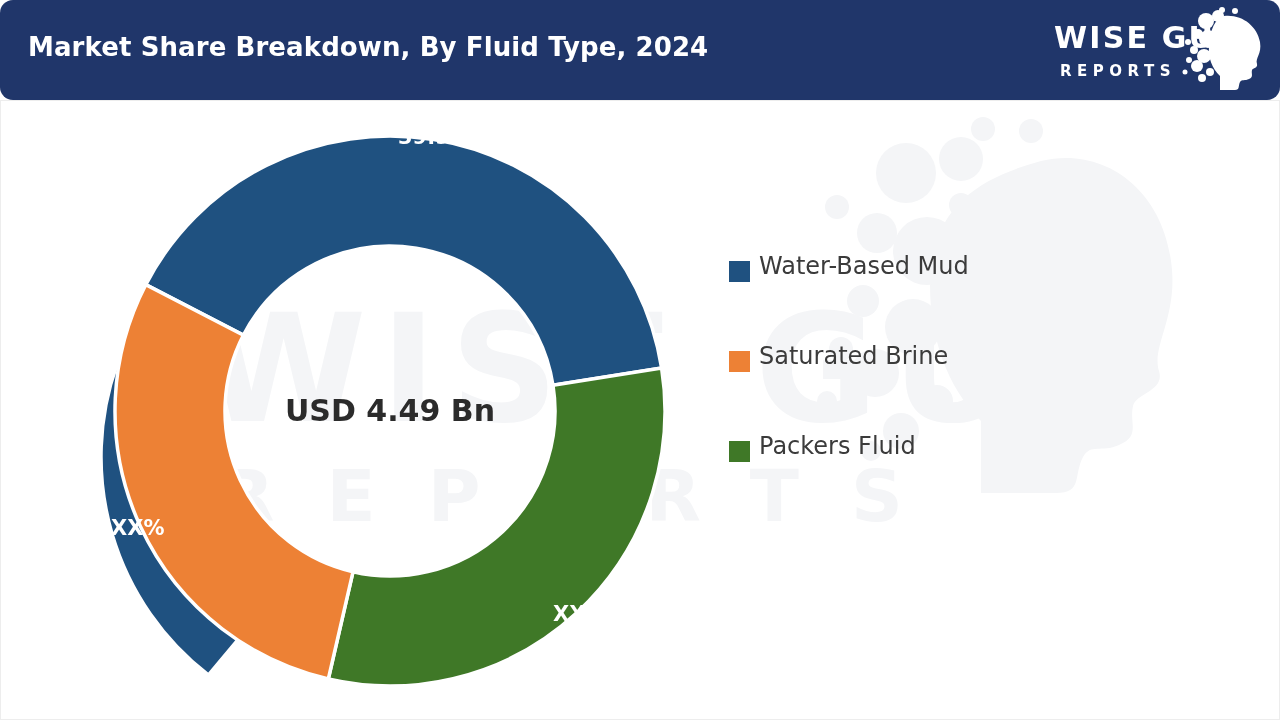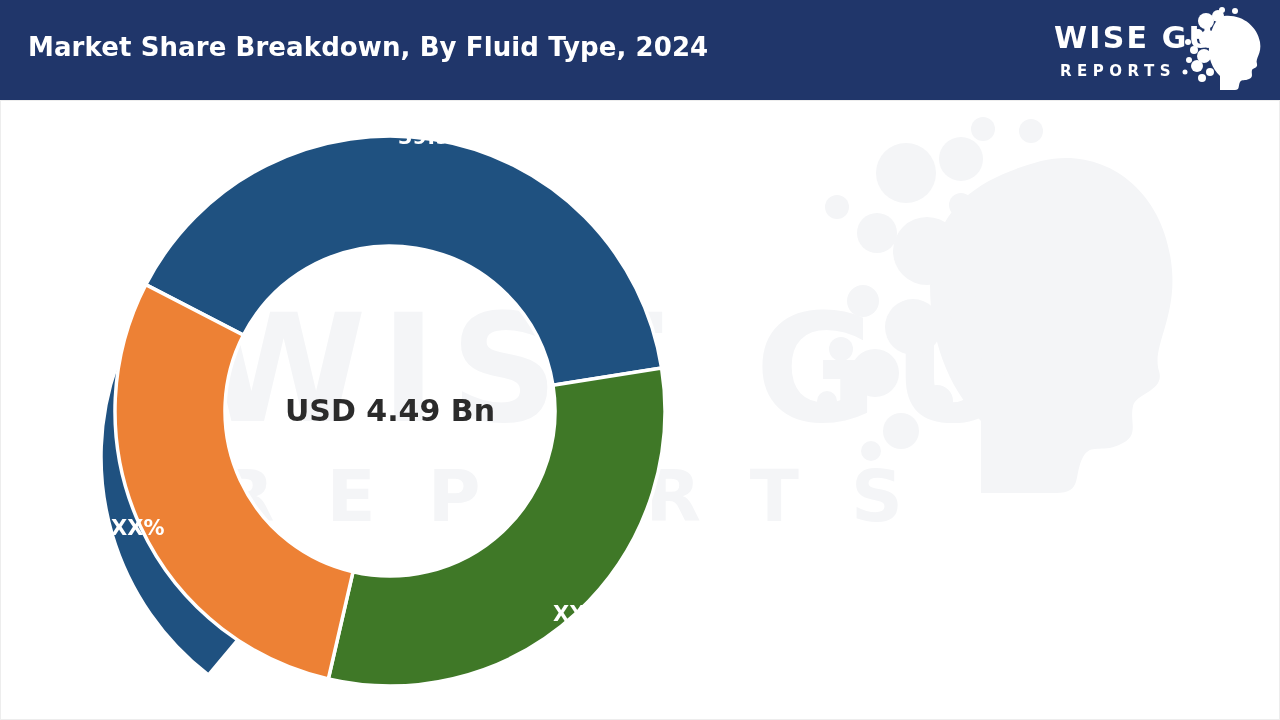--- a/index.html
+++ b/index.html
@@ -8,20 +8,21 @@
     background:#ffffff;
     font-family:"DejaVu Sans","Liberation Sans",sans-serif;
     overflow:hidden;
   }
   #page{position:relative;width:1280px;height:720px;background:#fff;}
 
   
   .header{
     position:absolute;left:0;top:0;width:1280px;height:100px;
     background:#20366a;
+    border-radius:13px;
   }
   .header-title{
     position:absolute;left:28px;top:32px;
     color:#ffffff;font-size:26px;font-weight:bold;
     letter-spacing:.1px;white-space:nowrap;
   }
   
   .logo{position:absolute;right:8px;top:6px;width:220px;height:88px;}
   .logo svg{display:block;}
 
@@ -155,15 +156,33 @@
         </g>
 
         <text class="slice-label" x="425.35117546677924" y="42.560620109440265" text-anchor="middle">39.9%</text>
         <text class="slice-label" x="570.666503332412" y="520.2501353349023" text-anchor="middle">XX%</text>
         <text class="slice-label" x="128.71932997756943" y="433.783832498482" text-anchor="middle">XX%</text>
 
         <text class="center-label" x="381" y="320" text-anchor="middle">USD 4.49 Bn</text>
       </svg>
     </div>
 
+    <div class="legend">
+
+      <div class="legend-item">
+        <span class="legend-swatch" style="background:#1f5180"></span>
+        <span class="legend-label">Water-Based Mud</span>
+      </div>
+
+      <div class="legend-item">
+        <span class="legend-swatch" style="background:#ed8135"></span>
+        <span class="legend-label">Saturated Brine</span>
+      </div>
+
+      <div class="legend-item">
+        <span class="legend-swatch" style="background:#3f7827"></span>
+        <span class="legend-label">Packers Fluid</span>
+      </div>
+
+    </div>
 
   </div>
 </div>
 
 </body></html>

